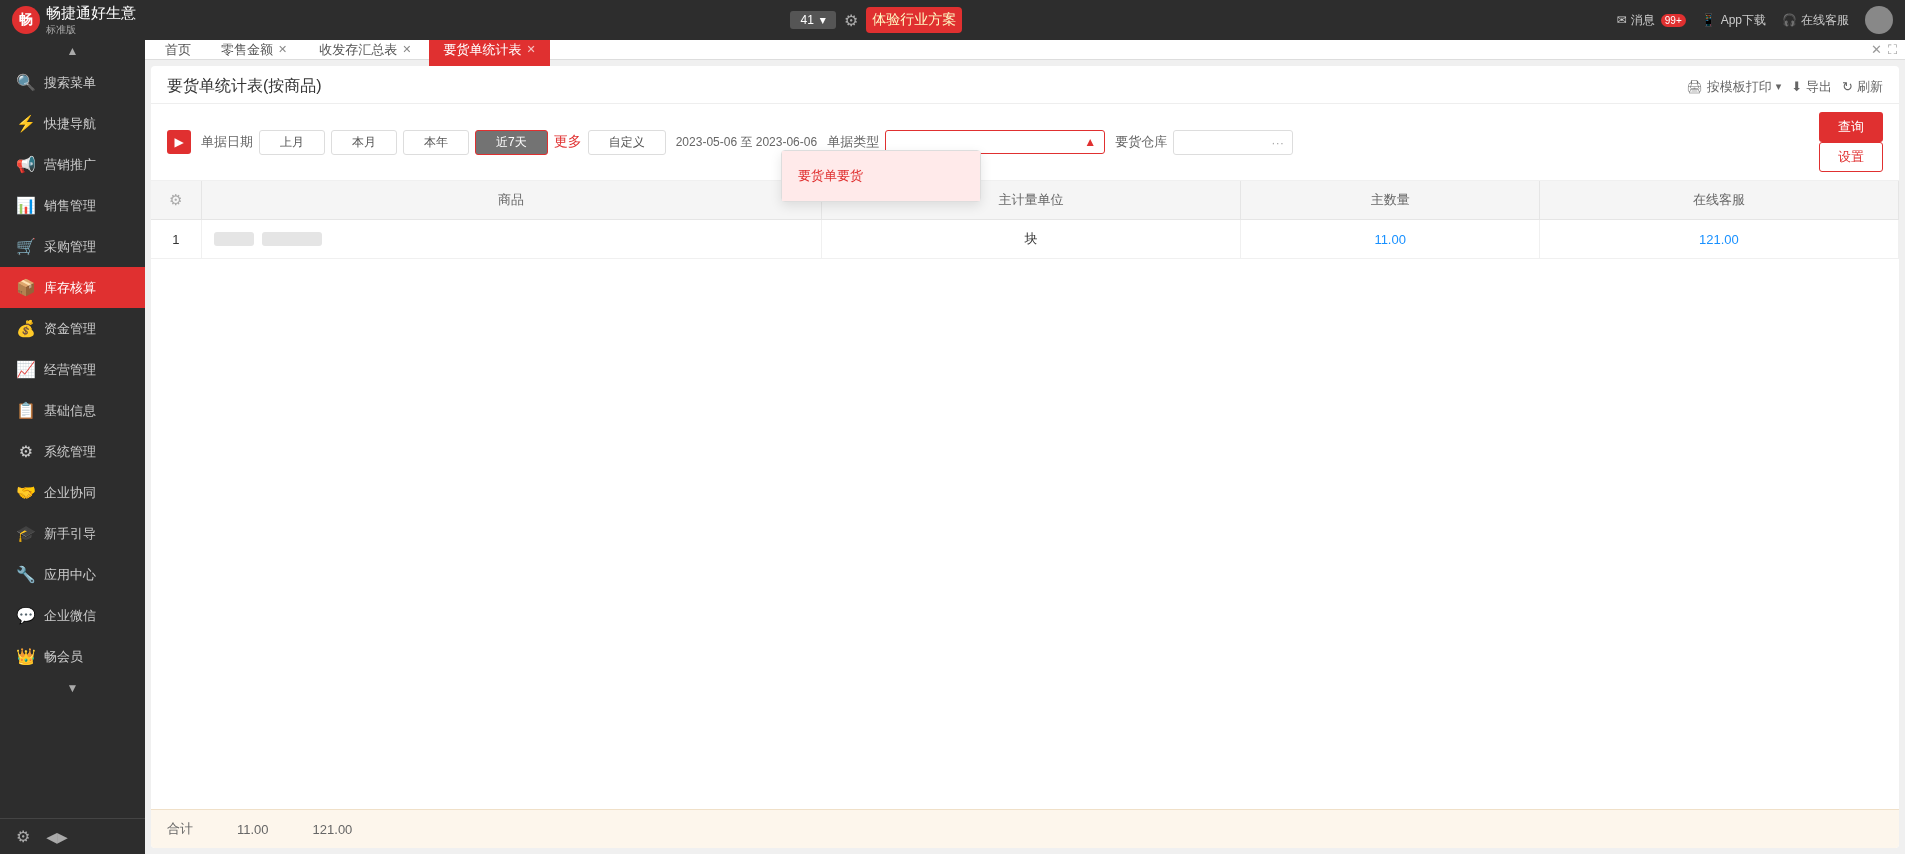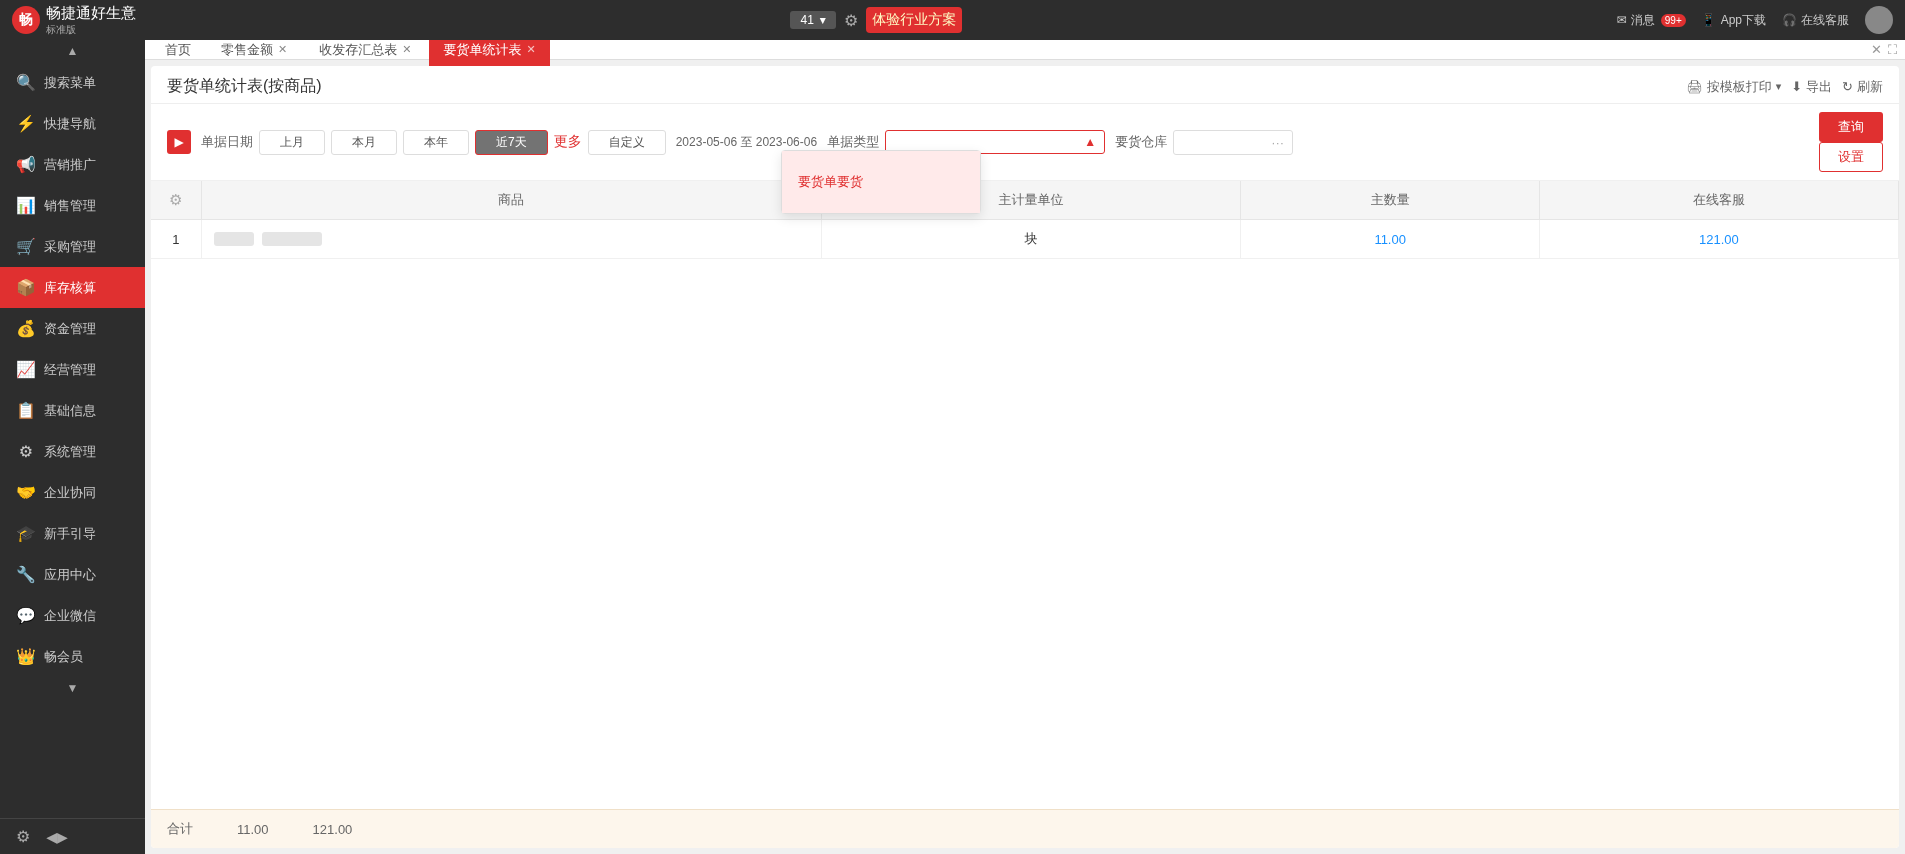--- a/index.html
+++ b/index.html
@@ -141,21 +141,21 @@
       top: 46px;
       left: 630px;
       background: #fff;
       border: 1px solid #ddd;
       border-radius: 4px;
       box-shadow: 0 4px 12px rgba(0,0,0,0.1);
       z-index: 100;
       min-width: 200px;
     }
     .dropdown-item {
-      padding: 22px 16px;
+      padding: 16px 16px;
       cursor: pointer;
       font-size: 13px;
       color: #333;
     }
     .dropdown-item.selected { background: #ffeaea; color: #e03030; }
 
     
     .table-area { flex: 1; overflow-y: auto; display: flex; flex-direction: column; }
     .data-table { width: 100%; border-collapse: collapse; }
     .data-table th {

